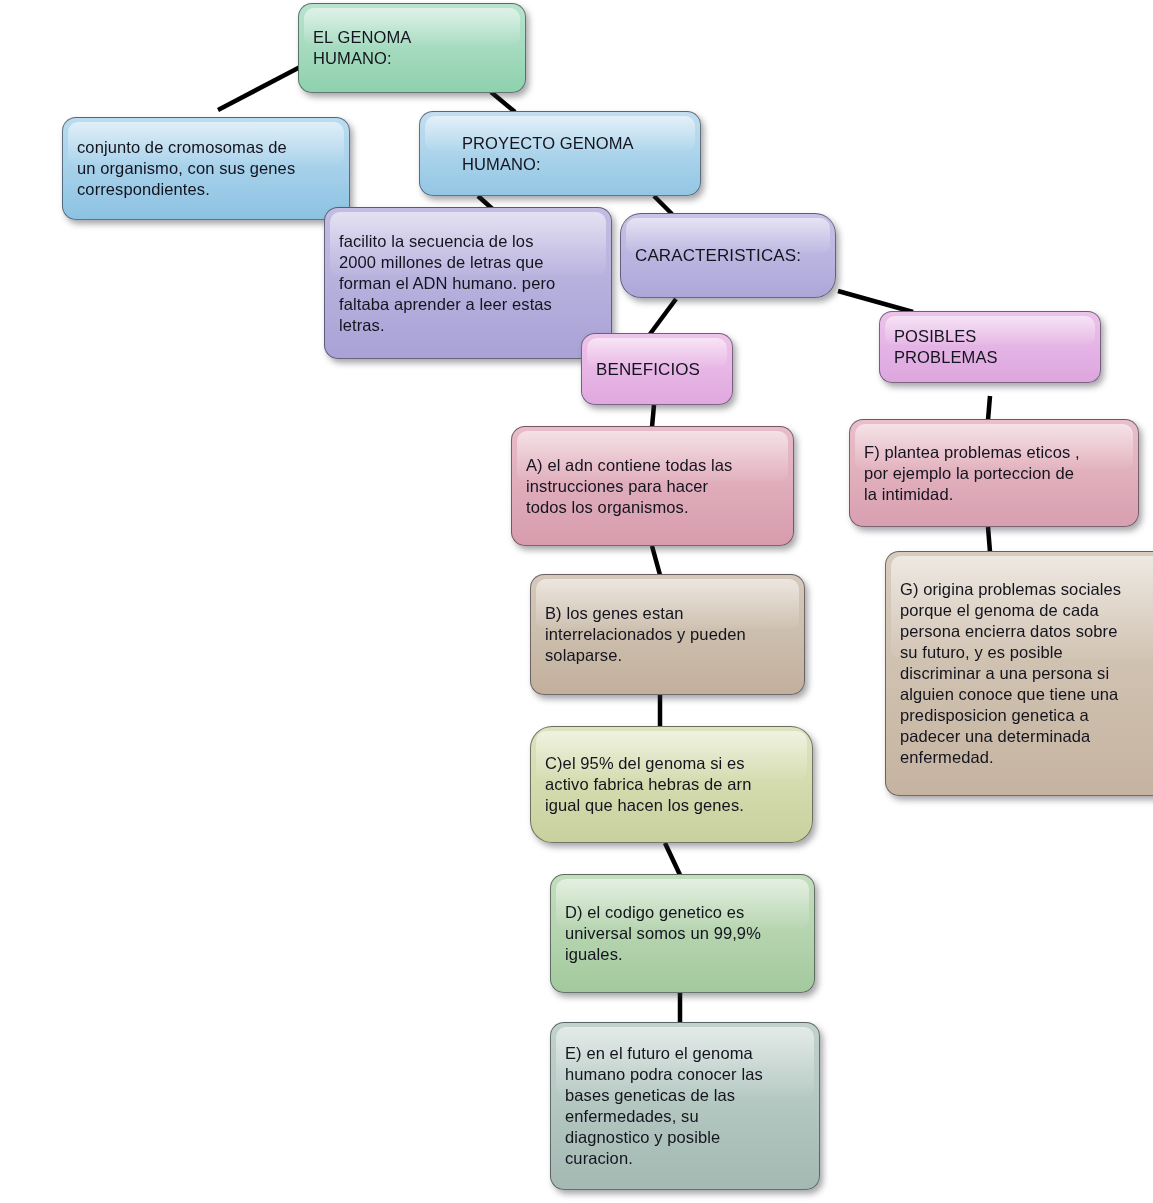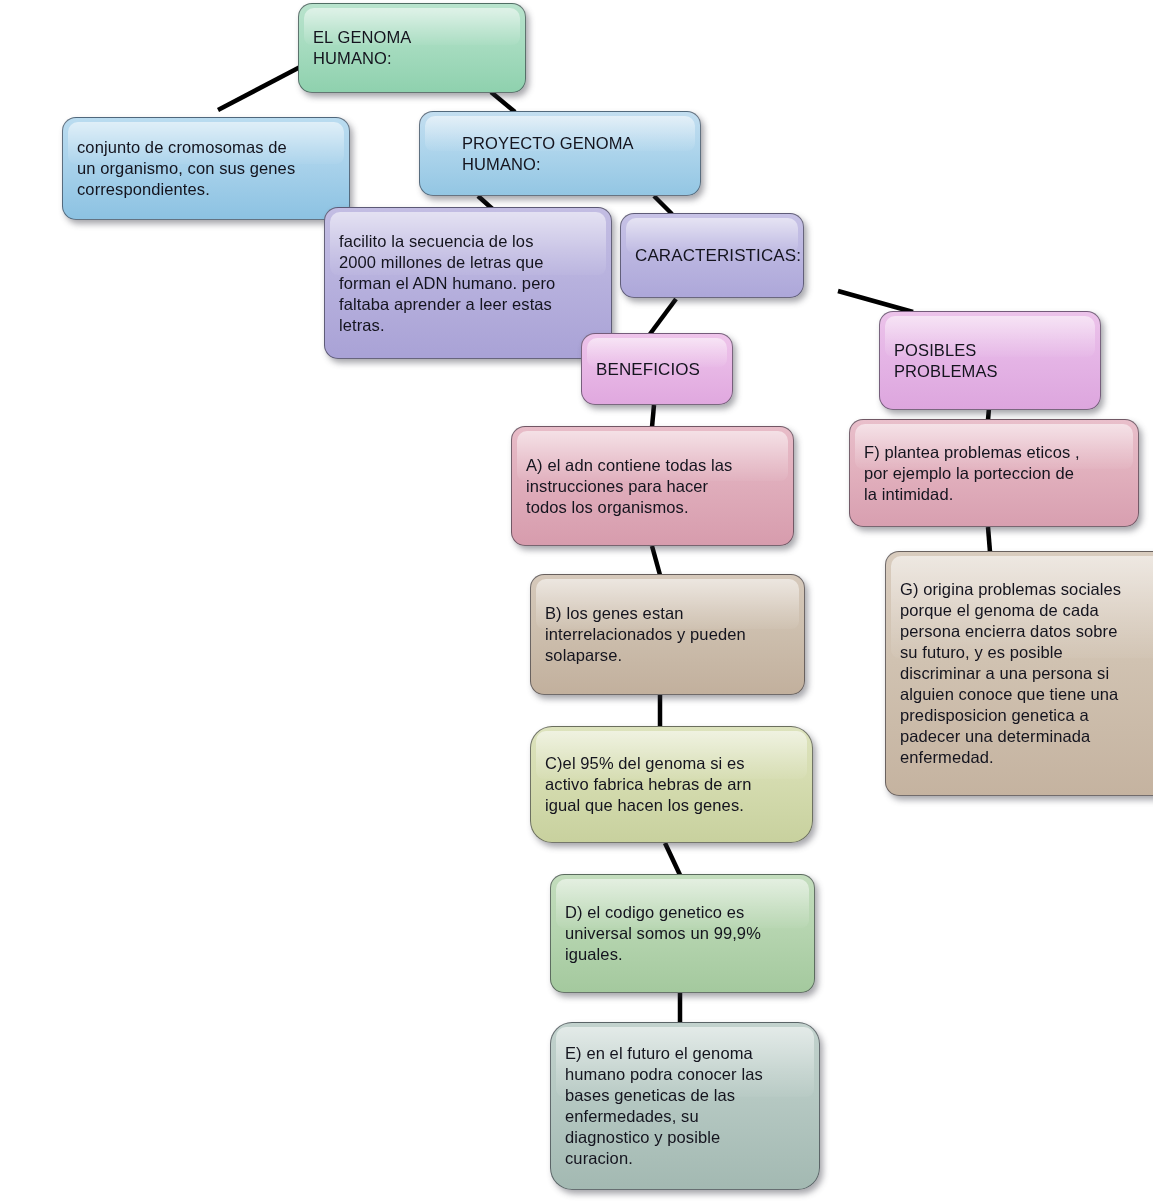--- a/index.html
+++ b/index.html
@@ -74,21 +74,21 @@
   .c-purple  { background: linear-gradient(to bottom, #c3bde3 0%, #b8b2de 45%, #a9a2d6 100%); }
   .c-purple2 { background: linear-gradient(to bottom, #c7c2e6 0%, #bcb7e1 45%, #ada7d9 100%); }
   .c-magenta { background: linear-gradient(to bottom, #eec4ea 0%, #e8b8e6 45%, #e0a8df 100%); }
   .c-magenta2{ background: linear-gradient(to bottom, #ecc3ea 0%, #e5b5e6 45%, #dda6de 100%); }
   .c-rose    { background: linear-gradient(to bottom, #e8bcc8 0%, #e0aebc 45%, #d79cad 100%); }
   .c-rose2   { background: linear-gradient(to bottom, #e9bfcb 0%, #e2b1be 45%, #d89fb0 100%); }
   .c-tan     { background: linear-gradient(to bottom, #d6c9bb 0%, #cdbfae 45%, #c2b09d 100%); }
   .c-tan2    { background: linear-gradient(to bottom, #d9ccbe 0%, #d0c2b1 45%, #c5b3a0 100%); }
   .c-olive   { background: linear-gradient(to bottom, #dde3bd 0%, #d5dcb0 45%, #c8d19e 100%); border-radius: 22px; }
   .c-green   { background: linear-gradient(to bottom, #c3ddbd 0%, #b6d5b0 45%, #a4c99e 100%); }
-  .c-teal    { background: linear-gradient(to bottom, #c2d2cd 0%, #b5c8c2 45%, #a3b9b2 100%); border-radius: 22px; }
+  .c-teal    { background: linear-gradient(to bottom, #c2d2cd 0%, #b5c8c2 45%, #a3b9b2 100%); }
 </style>
 </head>
 <body>
 
 <div id="canvas">
   <svg id="edges" viewBox="0 0 1153 1203" width="1153" height="1203" xmlns="http://www.w3.org/2000/svg">
       <line x1="302" y1="66" x2="218" y2="110" stroke="#000000" stroke-width="4.5" stroke-linecap="butt"></line>
       <line x1="491" y1="92" x2="515" y2="112" stroke="#000000" stroke-width="4.5" stroke-linecap="butt"></line>
       <line x1="478" y1="196" x2="497" y2="213" stroke="#000000" stroke-width="4.5" stroke-linecap="butt"></line>
       <line x1="654" y1="196" x2="672" y2="214" stroke="#000000" stroke-width="4.5" stroke-linecap="butt"></line>
@@ -116,27 +116,27 @@
         <div class="label">PROYECTO GENOMA
 HUMANO:</div>
       </div>
       <div class="node c-purple" style="left: 324px; top: 207px; width: 288px; height: 152px;">
         <div class="label">facilito la secuencia de los
 2000 millones de letras que
 forman el ADN humano. pero
 faltaba aprender a leer estas
 letras.</div>
       </div>
-      <div class="node c-purple2 tight" style="left: 620px; top: 213px; width: 184px; height: 85px;">
+      <div class="node c-purple2 tight" style="left: 620px; top: 213px; width: 216px; height: 85px; border-radius: 21px;">
         <div class="label">CARACTERISTICAS:</div>
       </div>
       <div class="node c-magenta tight" style="left: 581px; top: 333px; width: 152px; height: 72px;">
         <div class="label">BENEFICIOS</div>
       </div>
-      <div class="node c-magenta2" style="left: 879px; top: 311px; width: 222px; height: 99px;">
+      <div class="node c-magenta2" style="left: 879px; top: 311px; width: 222px; height: 72px; border-radius: 13px;">
         <div class="label">POSIBLES
 PROBLEMAS</div>
       </div>
       <div class="node c-rose" style="left: 511px; top: 426px; width: 283px; height: 120px;">
         <div class="label">A) el adn contiene todas las
 instrucciones para hacer
 todos los organismos.</div>
       </div>
       <div class="node c-rose2" style="left: 849px; top: 419px; width: 290px; height: 108px;">
         <div class="label">F) plantea problemas eticos ,

